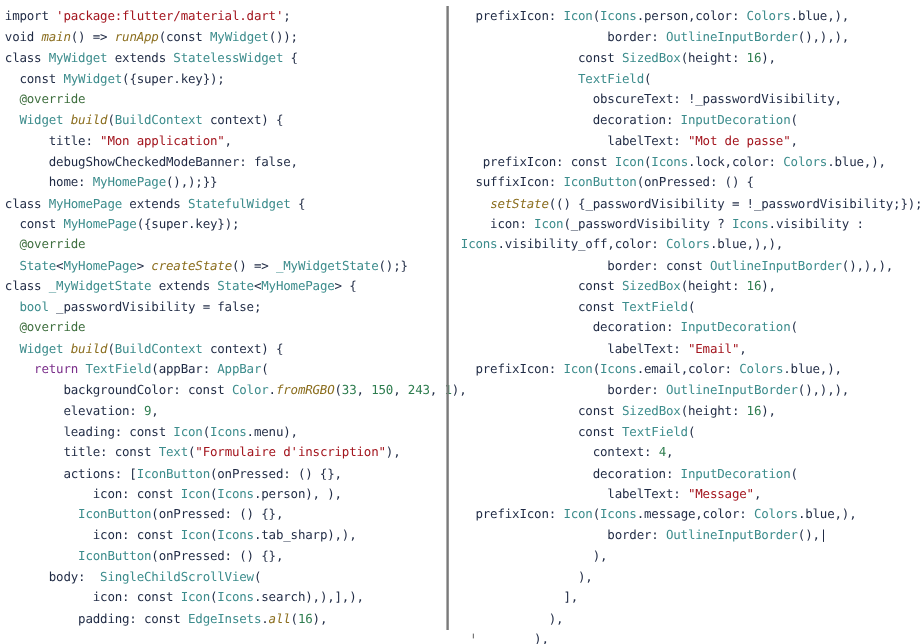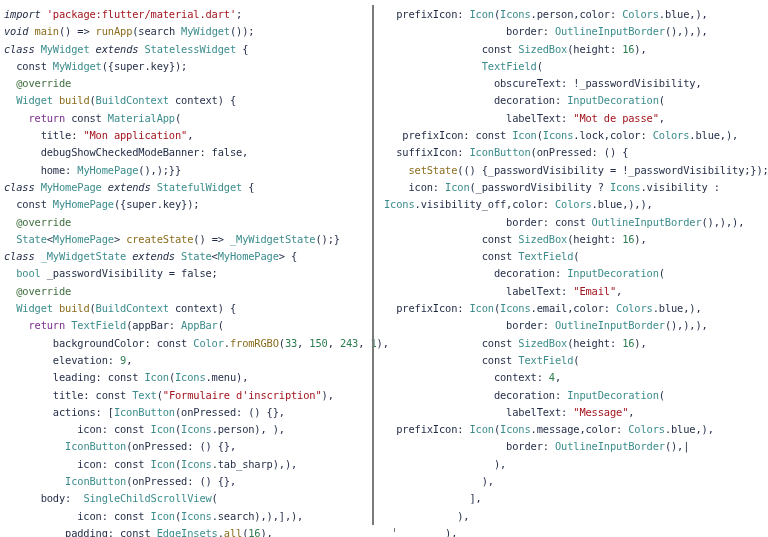--- a/index.html
+++ b/index.html
@@ -4,40 +4,39 @@
 <style>
   html, body { margin:0; padding:0; background:#ffffff; }
   body { width:768px; height:537px; position:relative; overflow:hidden;
          font-family:"DejaVu Sans Mono","Liberation Mono",monospace; }
   .col { position:absolute; top:6px; }
   .col-left { left:4px; width:360px; }
   .col-right { left:384px; width:384px; }
   .line { height:17.3px; line-height:17.3px; font-size:10.4px; white-space:pre; color:#1f2a44; letter-spacing:-0.15px; }
   .divider { position:absolute; left:372px; top:5px; width:1.5px; height:520px; background:#7a7a7a; }
   .tick { position:absolute; left:394px; top:528px; width:1px; height:4px; background:#777; }
-  .kw { color:#1f2a44;font-style:italic; }
+  .kw { color:#1f2a44; }
   .k2 { color:#7a2e8a; }
   .ty { color:#3c8c8c; }
-  .fn { color:#8a6d1d; }
+  .fn { color:#8a6d1d;font-style:italic; }
   .st { color:#a3151e; }
   .nu { color:#2e7d4f;text-align:right; }
   .an { color:#3f6f3f; }
   .pl { color:#1f2a44; }
 </style>
 </head>
 <body>
 
 <div class="col col-left" id="left">
     <div class="line"><span class="kw">import </span><span class="st">'package:flutter/material.dart'</span><span class="pl">;</span></div>
-    <div class="line"><span class="kw">void </span><span class="fn">main</span><span class="pl">() =&gt; </span><span class="fn">runApp</span><span class="pl">(search </span><span class="ty">MyWidget</span><span class="pl">());</span></div>
+    <div class="line"><span class="kw">void </span><span class="fn">main</span><span class="pl">() =&gt; </span><span class="fn">runApp</span><span class="pl">(const </span><span class="ty">MyWidget</span><span class="pl">());</span></div>
     <div class="line"><span class="kw">class </span><span class="ty">MyWidget</span><span class="kw"> extends </span><span class="ty">StatelessWidget</span><span class="pl"> {</span></div>
     <div class="line"><span class="pl">  const </span><span class="ty">MyWidget</span><span class="pl">({super.key});</span></div>
     <div class="line"><span class="an">  @override</span></div>
     <div class="line"><span class="ty">  Widget </span><span class="fn">build</span><span class="pl">(</span><span class="ty">BuildContext</span><span class="pl"> context) {</span></div>
-    <div class="line"><span class="k2">    return </span><span class="pl">const </span><span class="ty">MaterialApp</span><span class="pl">(</span></div>
     <div class="line"><span class="pl">      title: </span><span class="st">"Mon application"</span><span class="pl">,</span></div>
     <div class="line"><span class="pl">      debugShowCheckedModeBanner: false,</span></div>
     <div class="line"><span class="pl">      home: </span><span class="ty">MyHomePage</span><span class="pl">(),);}}</span></div>
     <div class="line"><span class="kw">class </span><span class="ty">MyHomePage</span><span class="kw"> extends </span><span class="ty">StatefulWidget</span><span class="pl"> {</span></div>
     <div class="line"><span class="pl">  const </span><span class="ty">MyHomePage</span><span class="pl">({super.key});</span></div>
     <div class="line"><span class="an">  @override</span></div>
     <div class="line"><span class="ty">  State</span><span class="pl">&lt;</span><span class="ty">MyHomePage</span><span class="pl">&gt; </span><span class="fn">createState</span><span class="pl">() =&gt; </span><span class="ty">_MyWidgetState</span><span class="pl">();}</span></div>
     <div class="line"><span class="kw">class </span><span class="ty">_MyWidgetState</span><span class="kw"> extends </span><span class="ty">State</span><span class="pl">&lt;</span><span class="ty">MyHomePage</span><span class="pl">&gt; {</span></div>
     <div class="line"><span class="ty">  bool </span><span class="pl">_passwordVisibility = false;</span></div>
     <div class="line"><span class="an">  @override</span></div>

